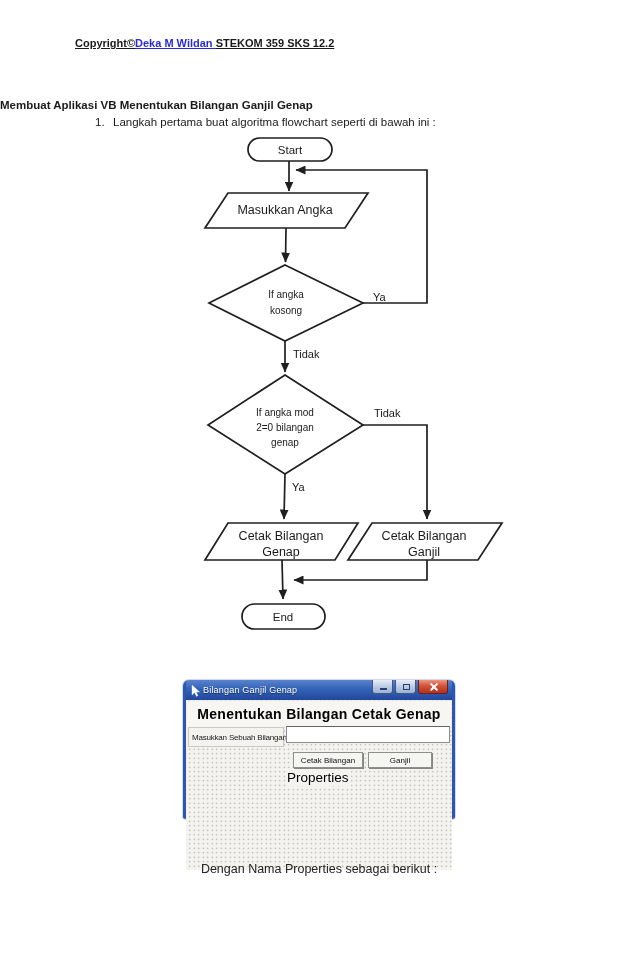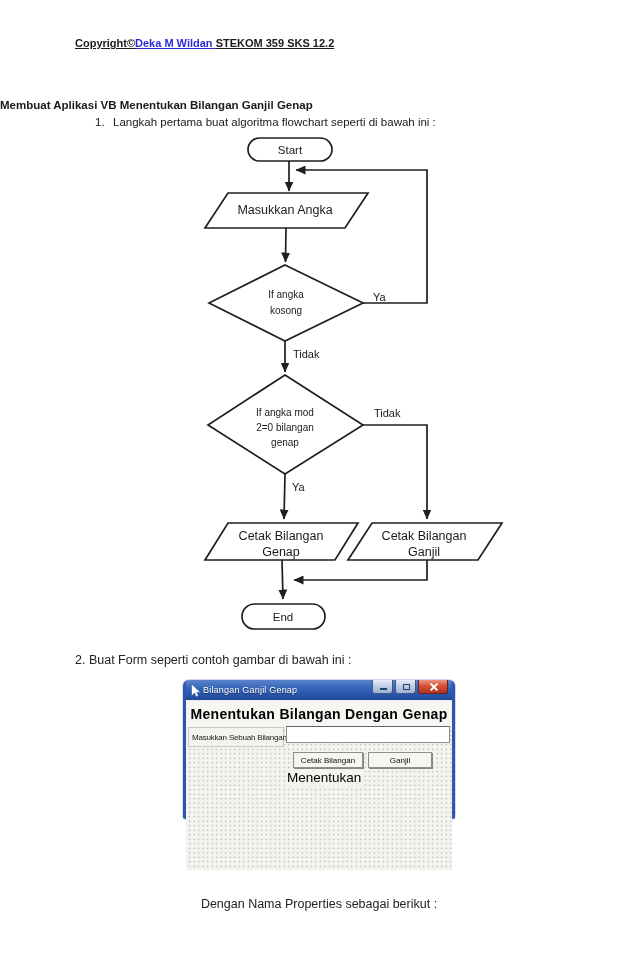--- a/index.html
+++ b/index.html
@@ -8,21 +8,21 @@
     position:relative; width:638px; height:976px; background:#ffffff;
     font-family:"Liberation Sans", sans-serif; color:#1a1a1a; overflow:hidden;
   }
   
   .copyright { position:absolute; left:75px; top:37px; font-size:11px; font-weight:bold; white-space:nowrap;text-decoration:underline; }
   .copyright a { color:#2b2bd5; text-decoration:underline; cursor:pointer; }
   .doc-title { position:absolute; left:0; top:99px; width:100%; text-align:left; font-size:11.5px; font-weight:bold; }
   .step1 { position:absolute; left:95px; top:116px; font-size:11.5px; }
   .step1 .num { display:inline-block; width:18px; }
   .step2 { position:absolute; left:75px; top:653px; font-size:12.5px; color:#222; }
-  .footer-text { position:absolute; left:0; top:897px; width:100%; text-align:center; font-size:12.5px; color:#222; }
+  .footer-text { position:absolute; left:0; top:862px; width:100%; text-align:center; font-size:12.5px; color:#222; }
   
   svg.flowchart { position:absolute; left:0; top:130px; }
   svg.flowchart .shape { fill:#ffffff; stroke:#1f1f1f; stroke-width:1.7; }
   svg.flowchart .edge { fill:none; stroke:#1f1f1f; stroke-width:1.7; }
   svg.flowchart text { fill:#1a1a1a; font-family:"Liberation Sans", sans-serif; }
   .t-mid { text-anchor:middle; }
   .fs-node { font-size:11.5px; }
   .fs-io { font-size:12.5px; }
   .fs-dec { font-size:10px; }
   .fs-lbl { font-size:11px; }
@@ -139,21 +139,20 @@
 
     <rect class="shape" x="242" y="604" width="83" height="25" rx="12.5"></rect>
     <text class="t-mid fs-node" x="283" y="621">End</text>
 
     <text class="fs-lbl" x="373" y="301">Ya</text>
     <text class="fs-lbl" x="293" y="358">Tidak</text>
     <text class="fs-lbl" x="374" y="417">Tidak</text>
     <text class="fs-lbl" x="292" y="491">Ya</text>
   </svg>
 
-  <div class="step2">2. Buat Form seperti contoh gambar di bawah ini :</div>
 
   <div class="vb-window">
     <div class="titlebar">
       <svg class="win-icon" viewBox="0 0 10 12">
         <path d="M1,0 L1,10 L3.6,7.6 L5.4,11.4 L7,10.6 L5.2,7 L8.6,7 Z" fill="#ffffff" stroke="#d8e2f4" stroke-width="0.4"></path>
       </svg>
       <span class="win-title">Bilangan Ganjil Genap</span>
       <div class="win-buttons">
         <span class="wb min">
             <i class="glyph-min"></i>
@@ -161,24 +160,24 @@
         <span class="wb max">
             <i class="glyph-max"></i>
           </span>
         <span class="wb close">
             <i class="glyph-x1"></i>
             <i class="glyph-x2"></i>
           </span>
       </div>
     </div>
     <div class="form-body">
-      <div class="form-heading">Menentukan Bilangan Dengan Genap</div>
+      <div class="form-heading">Menentukan Bilangan Cetak Genap</div>
       <span class="input-label">Masukkan Sebuah Bilangan :</span>
       <input class="tb" type="text" value="" style="">
       <button class="vb-btn btn-cetak">Cetak Bilangan</button>
       <button class="vb-btn btn-reset">Ganjil</button>
-      <div class="lbl-bilangan">Menentukan</div>
+      <div class="lbl-bilangan">Properties</div>
     </div>
   </div>
 
   <div class="footer-text">Dengan Nama Properties sebagai berikut :</div>
 
 </div>
 
 </body></html>

